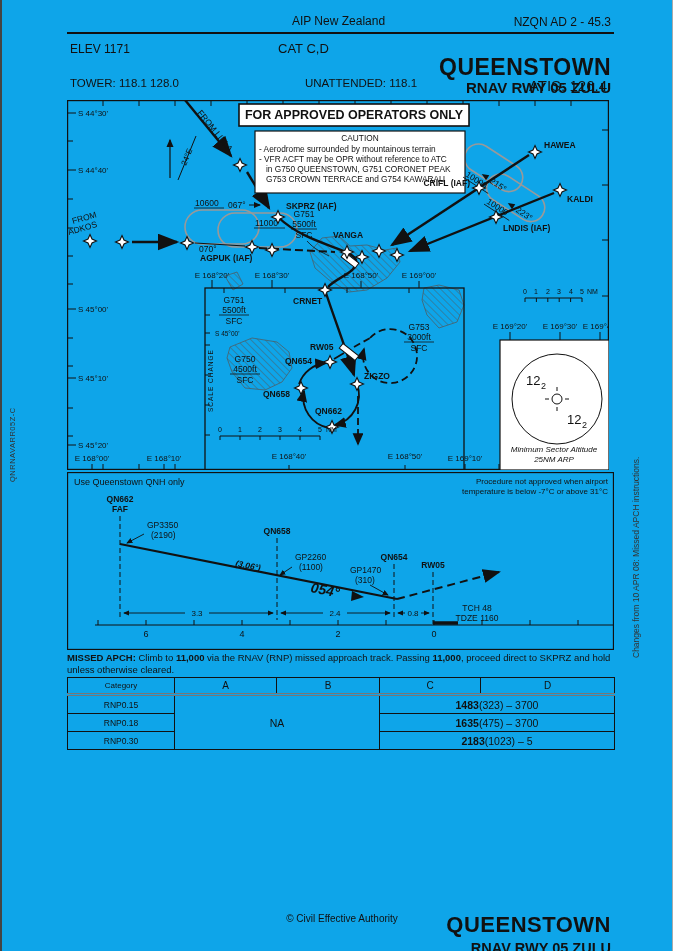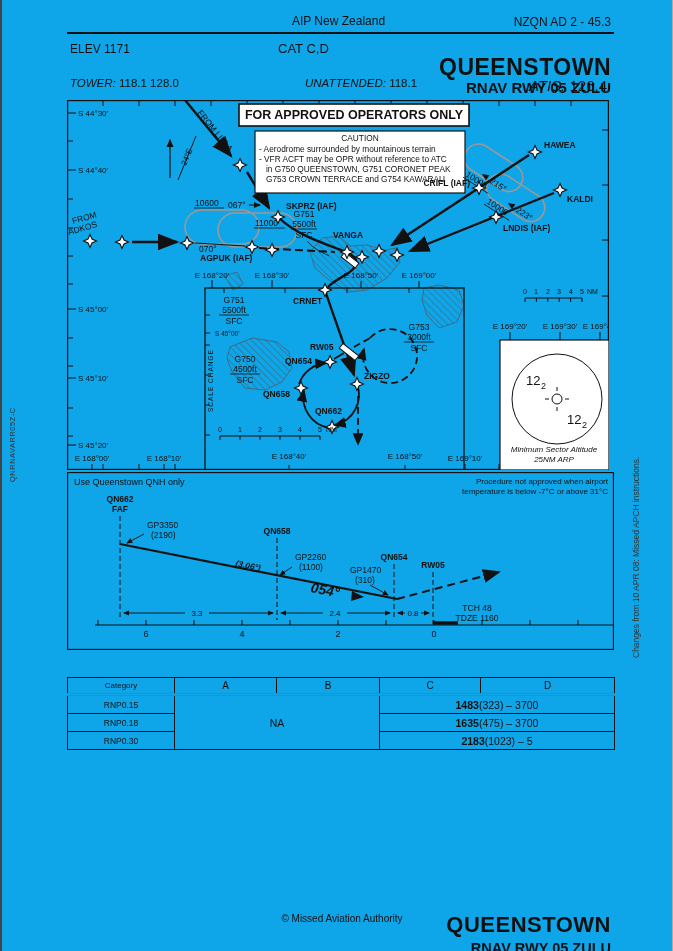--- a/index.html
+++ b/index.html
@@ -1,21 +1,21 @@
 <!DOCTYPE html>
 <html><head>
 <meta charset="utf-8">
 <style>
   html,body{margin:0;padding:0;background:#fff;}
   .page{position:relative;width:673px;height:951px;background:#0ea5e9;overflow:hidden;
         font-family:"Liberation Sans",sans-serif;color:#111;
         border-left:2px solid #444;border-right:1px solid #aaa;box-sizing:border-box;}
   .abs{position:absolute;}
   .b{font-weight:bold;margin-top:21px;}
-  .i{font-style:italic;}
+  .i{}
   svg text{font-family:"Liberation Sans",sans-serif;fill:#111;}
   table.minima{border-collapse:collapse;width:547px;table-layout:fixed;padding-left:16px;}
   table.minima td,table.minima th{border:1px solid #111;text-align:center;padding:0;
         font-family:"Liberation Sans",sans-serif;color:#111;}
   table.minima thead th{border-bottom:3px double #777;font-weight:normal;height:15px;}
   table.minima td{height:17px;font-size:10.5px;}
   .vert{transform:rotate(-90deg);transform-origin:0 0;white-space:nowrap;}
 </style>
 </head>
 <body>
@@ -308,20 +308,21 @@
 
     <path d="M28,153 H546" stroke="#111" stroke-width="1"></path>
     <path d="M31,153v-5M79,153v-5M127,153v-5M175,153v-5M223,153v-5M271,153v-5M319,153v-5M367,153v-5M415,153v-5M463,153v-5M511,153v-5" stroke="#111" stroke-width="1"></path>
     <text x="79" y="165" text-anchor="middle" font-size="9">6</text>
     <text x="175" y="165" text-anchor="middle" font-size="9">4</text>
     <text x="271" y="165" text-anchor="middle" font-size="9">2</text>
     <text x="367" y="165" text-anchor="middle" font-size="9">0</text>
     <path d="M366,151 H391" stroke="#111" stroke-width="3.5"></path>
   </svg>
 
+  <div class="abs" style="left:65px;top:652px;width:547px;font-size:9.5px;line-height:12px;"><b>MISSED APCH:</b><span>  Climb to </span><b>11,000</b><span> via the RNAV (RNP) missed approach track. Passing </span><b>11,000</b><span>, proceed direct to SKPRZ and hold unless otherwise cleared.</span></div>
 
   <table class="minima abs" style="left:65px;top:677px;">
     <colgroup>
         <col style="width:107px">
         <col style="width:102px">
         <col style="width:103px">
         <col style="width:101px">
         <col style="width:134px">
       </colgroup>
     <thead>
@@ -343,17 +344,17 @@
         <td style="font-size:8.5px;">RNP0.18</td>
         <td colspan="2"><b>1635</b><span>(475)</span><span> – 3700</span></td>
       </tr>
       <tr>
         <td style="font-size:8.5px;">RNP0.30</td>
         <td colspan="2"><b>2183</b><span>(1023)</span><span> – 5</span></td>
       </tr>
     </tbody>
   </table>
 
-  <div class="abs" style="left:240px;top:913px;width:200px;text-align:center;font-size:10px;">© Missed Aviation Authority</div>
+  <div class="abs" style="left:240px;top:913px;width:200px;text-align:center;font-size:10px;">© Civil Effective Authority</div>
   <div class="abs b" style="right:61px;top:891px;font-size:22px;letter-spacing:0.5px;">QUEENSTOWN</div>
   <div class="abs b" style="right:61px;top:919px;font-size:14.5px;">RNAV RWY 05 ZULU</div>
 
 </div>
 
 </body></html>

